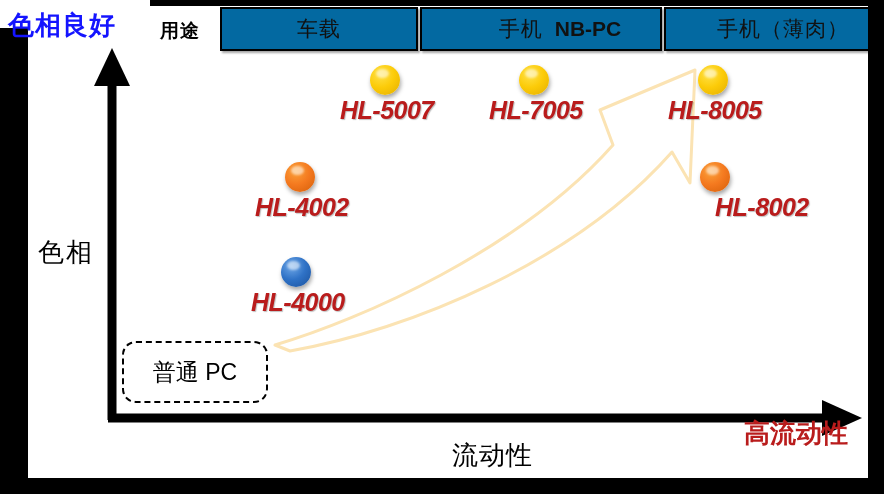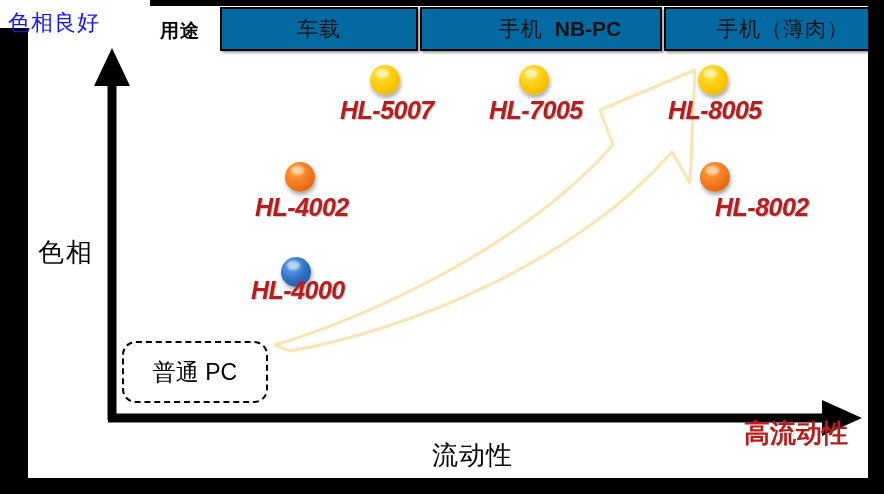--- a/index.html
+++ b/index.html
@@ -87,41 +87,41 @@
     position: absolute;
     left: 0; top: 0;
     width: 884px; height: 494px;
     pointer-events: none;
   }
 
   
   .cap-hue-good {
     position: absolute;
     left: 8px; top: 8px;
-    font-size: 22px;
-    font-weight: normal;
+    font-size: 26px;
+    font-weight: bold;
     color: #1414ff;
     letter-spacing: 1px;
     white-space: nowrap;
     z-index: 6;
     text-align: center;
   }
   .cap-hue {
     position: absolute;
     left: 38px; top: 206px;
     font-size: 26px;
     color: #000000;
     letter-spacing: 2px;
     white-space: nowrap;
     z-index: 6;
     margin-top: 29px;
   }
   .cap-flow {
     position: absolute;
-    left: 432px; top: 438px;
+    left: 452px; top: 438px;
     font-size: 26px;
     color: #000000;
     letter-spacing: 1px;
     white-space: nowrap;
     z-index: 6;
   }
   .cap-flow-high {
     position: absolute;
     left: 744px; top: 416px;
     font-size: 26px;
@@ -249,16 +249,16 @@
       <div class="dot-label" style="left: 340px; top: 96px;">HL-5007</div>
       <div class="dot yellow" style="left: 519px; top: 65px;"></div>
       <div class="dot-label" style="left: 489px; top: 96px;">HL-7005</div>
       <div class="dot yellow" style="left: 698px; top: 65px;"></div>
       <div class="dot-label" style="left: 668px; top: 96px;">HL-8005</div>
       <div class="dot orange" style="left: 285px; top: 162px;"></div>
       <div class="dot-label" style="left: 255px; top: 193px;">HL-4002</div>
       <div class="dot orange" style="left: 700px; top: 162px;"></div>
       <div class="dot-label" style="left: 670px; top: 193px; margin-left: 45px;">HL-8002</div>
       <div class="dot blue" style="left: 281px; top: 257px;"></div>
-      <div class="dot-label" style="left: 251px; top: 276px;">HL-4000</div>
+      <div class="dot-label" style="left: 251px; top: 288px;">HL-4000</div>
     </div>
 
 </div>
 
 </body></html>

